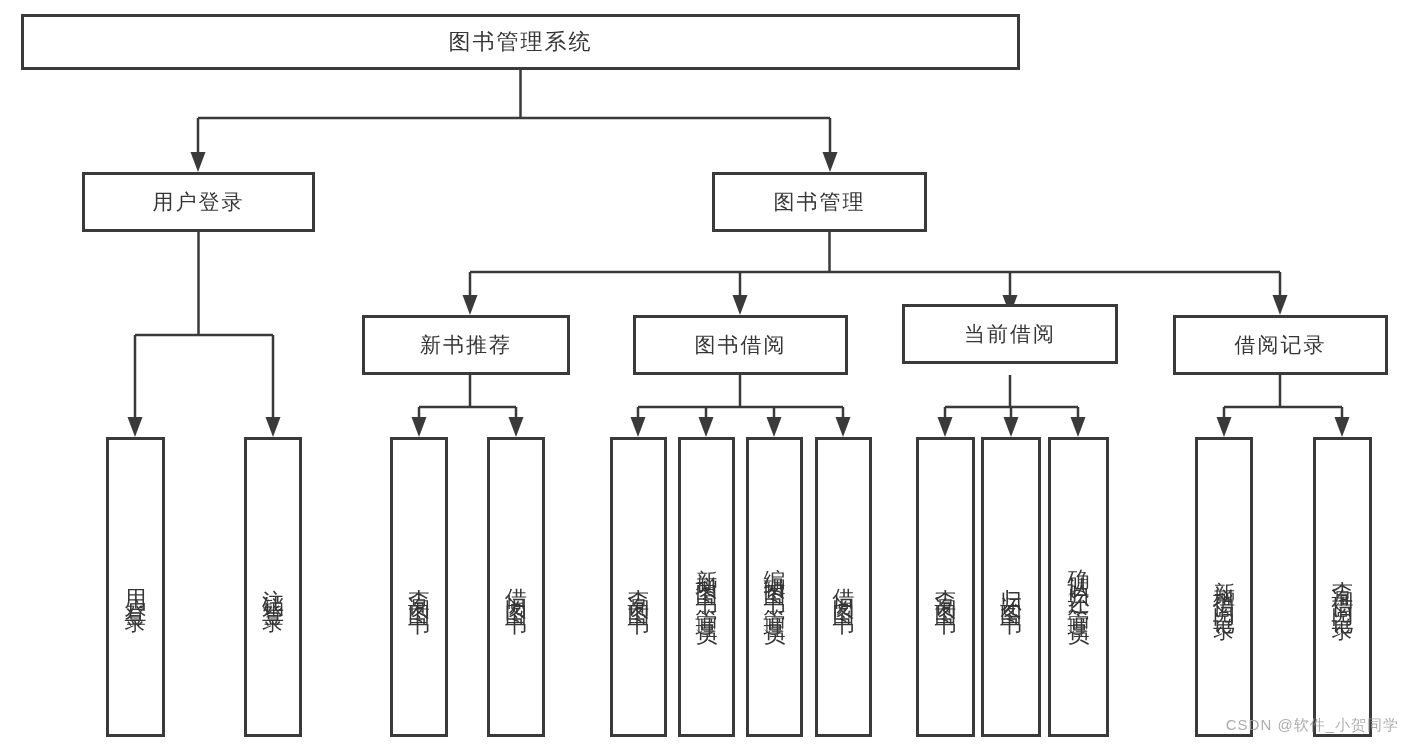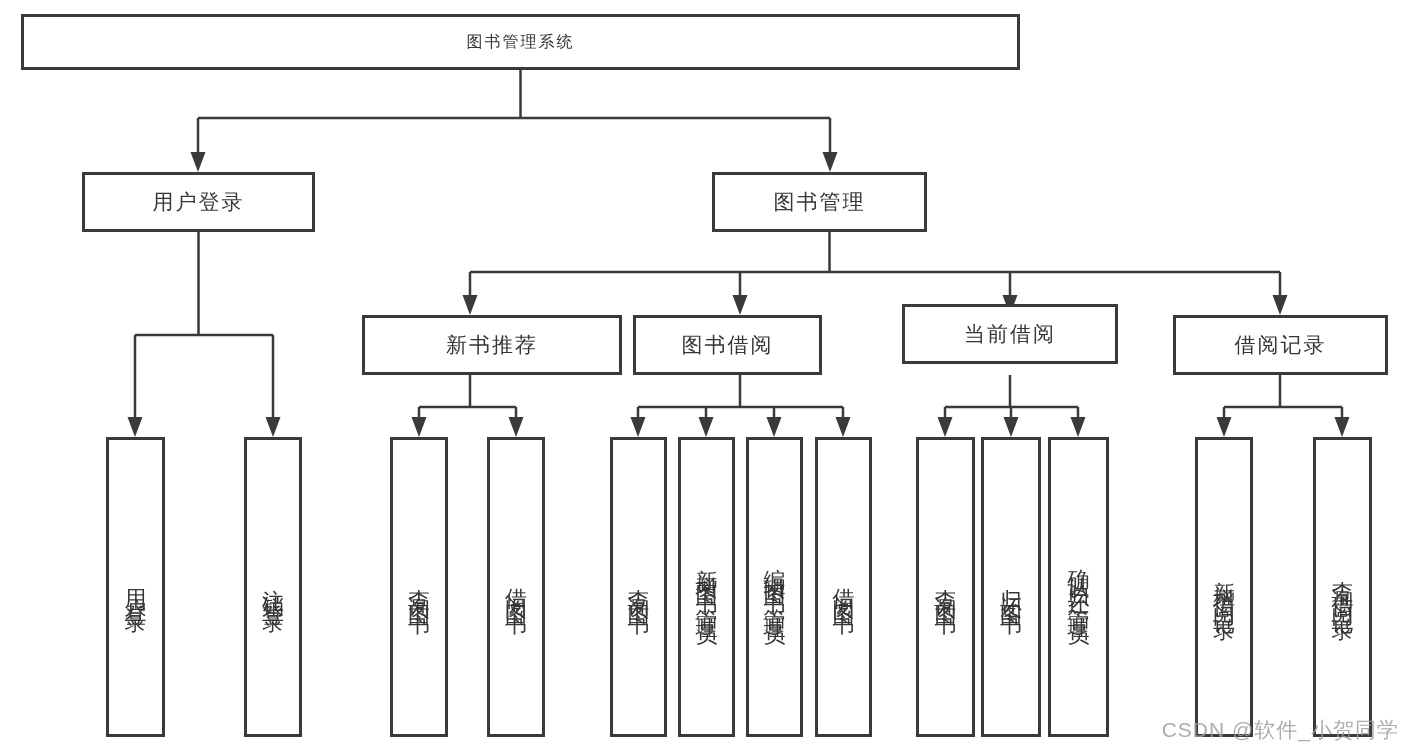--- a/index.html
+++ b/index.html
@@ -35,42 +35,42 @@
   }
   .hbox {
     height: 60px;
     font-size: 21px;
     letter-spacing: 2px;
     font-weight: 500;
   }
   .root {
     left: 21px; top: 14px;
     width: 999px; height: 56px;
-    font-size: 16px;
+    font-size: 22px;
     letter-spacing: 2px;
     font-weight: 500;
   }
   .leaf {
     top: 437px;
     height: 300px;
     font-size: 22px;
     font-weight: 500;
   }
   .leaf span {
     writing-mode: vertical-rl;
     text-orientation: mixed;
     letter-spacing: 8px;
     line-height: 1;
     white-space: nowrap;
   }
   .watermark {
     position: absolute;
     right: 6px;
     top: 716px;
-    font-size: 21px;
+    font-size: 15px;
     color: rgba(158, 158, 158, 0.85);
     letter-spacing: 1px;
     z-index: 3;
     white-space: nowrap;
   }
 </style>
 </head>
 <body>
 
 <div class="canvas">
@@ -119,24 +119,24 @@
     <span>图书管理系统</span>
   </div>
 
   <div class="box hbox" style="left:82px; top:172px; width:233px;">
     <span>用户登录</span>
   </div>
   <div class="box hbox" style="left:712px; top:172px; width:215px;">
     <span>图书管理</span>
   </div>
 
-  <div class="box hbox" style="left:362px; top:315px; width:260px;">
+  <div class="box hbox" style="left:362px; top:315px; width:208px;">
     <span>新书推荐</span>
   </div>
-  <div class="box hbox" style="left:633px; top:315px; width:189px;">
+  <div class="box hbox" style="left:633px; top:315px; width:215px;">
     <span>图书借阅</span>
   </div>
   <div class="box hbox" style="left:902px; top:304px; width:216px;">
     <span>当前借阅</span>
   </div>
   <div class="box hbox" style="left:1173px; top:315px; width:215px;">
     <span>借阅记录</span>
   </div>
 
   <div class="box leaf" style="left:106px; width:59px;">

